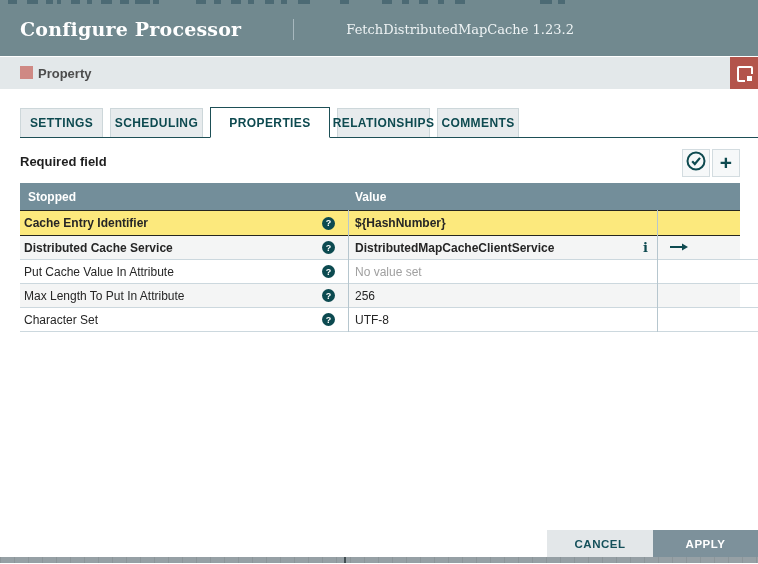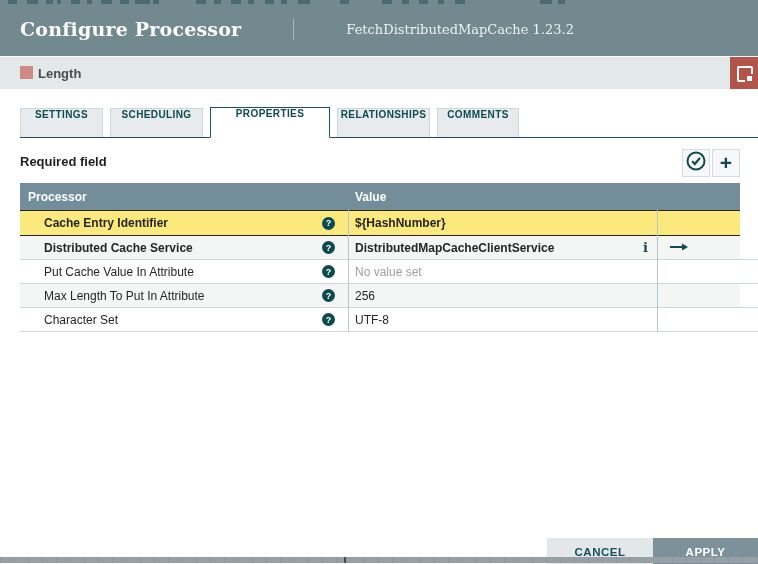--- a/index.html
+++ b/index.html
@@ -20,23 +20,23 @@
   .status-bar{position:absolute;left:0;top:57px;width:758px;height:32px;background:#e3e8ea;}
   .stopped-square{position:absolute;left:20px;top:9px;width:13px;height:13px;background:#cf8984;}
   .status-label{position:absolute;left:38px;top:0;height:32px;display:flex;align-items:center;
     font-weight:bold;font-size:13px;color:#4d4d4d;}
   .bulletin-button{position:absolute;right:0;top:57px;width:28px;height:32px;background:#b3544b;}
   .note-outline{position:absolute;left:7px;top:9px;width:12px;height:12px;border:2px solid #fff;border-radius:2px;}
   .note-corner{position:absolute;right:-3px;bottom:-3px;width:5px;height:5px;background:#fff;border:2px solid #b3544b;}
   
   .tabs-row{position:absolute;left:20px;top:107px;right:0;height:30px;display:flex;align-items:flex-end;
     border-bottom:1px solid #1d4f56;}
-  .tab{box-sizing:border-box;height:29px;margin-right:7px;display:flex;justify-content:center;
+  .tab{box-sizing:border-box;height:29px;margin-right:7px;display:flex;align-items:center;justify-content:center;
     background:#e7ebed;border:1px solid #cdd7da;border-bottom:none;
-    font-weight:bold;font-size:10px;letter-spacing:0.4px;color:#0e4a50;cursor:pointer;margin-top:36px;}
+    font-weight:bold;font-size:12px;letter-spacing:0.4px;color:#0e4a50;cursor:pointer;margin-top:36px;}
   .tab:nth-child(1){width:83px;}
   .tab:nth-child(2){width:93px;}
   .tab:nth-child(3){width:120px;}
   .tab:nth-child(4){width:93px;}
   .tab:nth-child(5){width:82px;}
   .tab.active{height:31px;background:#ffffff;border:1px solid #1d4f56;border-bottom:1px solid #ffffff;
     margin-bottom:-1px;z-index:2;}
   
   .required-label{position:absolute;left:20px;top:154px;font-weight:bold;font-size:13px;color:#1f1f1f;}
   .icon-button{position:absolute;top:149px;width:28px;height:28px;box-sizing:border-box;
@@ -49,35 +49,35 @@
   .t-head{width:720px;height:27px;background:#738e9a;display:flex;align-items:center;
     color:#ffffff;font-weight:bold;font-size:12px;}
   .th-prop{width:328px;box-sizing:border-box;padding-left:8px;}
   .th-val{padding-left:7px;}
   .prop-row{height:24px;box-sizing:border-box;border-bottom:1px solid #ccd8de;display:flex;align-items:center;
     font-size:12px;color:#262626;background-repeat:no-repeat;background-size:720px 100%;}
   .prop-row.alt{background-image:linear-gradient(#f4f5f5,#f4f5f5);}
   .prop-row.highlight{width:720px;height:26px;border:none;border-top:1px solid #262620;border-bottom:1px solid #262620;
     background:#fce97d;}
   .cell-prop{width:328px;box-sizing:border-box;display:flex;align-items:center;}
-  .prop-name{padding-left:24px;}
+  .prop-name{padding-left:4px;}
   .bold-row .prop-name,.bold-row .prop-value{font-weight:bold;}
   .help-icon{margin-left:auto;margin-right:13px;width:13px;height:13px;border-radius:50%;background:#0c4a50;
     color:#ffffff;font-size:9px;font-weight:bold;display:flex;align-items:center;justify-content:center;cursor:pointer;}
   .cell-val{width:309px;box-sizing:border-box;display:flex;align-items:center;padding-left:7px;}
   .prop-value.placeholder{color:#a0a0a0;font-weight:normal;}
   .info-icon{margin-left:auto;margin-right:9px;font-family:"DejaVu Serif", serif;font-weight:bold;
     font-size:13px;color:#0e4a50;cursor:pointer;}
   .cell-goto{width:83px;box-sizing:border-box;display:flex;align-items:center;padding-left:12px;}
   .vsep{position:absolute;top:27px;width:1px;height:122px;background:#b6c6ce;z-index:3;}
   .vsep1{left:328px;}
   .vsep2{left:637px;}
   
   .footer-btn{position:absolute;top:530px;height:27px;display:flex;align-items:center;justify-content:center;
-    font-weight:bold;font-size:11.5px;letter-spacing:0.5px;cursor:pointer;margin-top:8px;}
+    font-weight:bold;font-size:11.5px;letter-spacing:0.5px;cursor:pointer;}
   .cancel-btn{left:547px;width:106px;background:#e3e7e9;color:#14505a;}
   .apply-btn{left:653px;width:105px;background:#7d919b;color:#ffffff;}
   
   .canvas-strip{position:absolute;left:0;top:557px;width:758px;height:6px;background:#96a0a5;
     background-image:repeating-linear-gradient(to right, rgba(0,0,0,0.07) 0 1px, transparent 1px 14px);}
   .grid-mark{position:absolute;left:344px;top:557px;width:2px;height:6px;background:#414d52;}
 </style>
 </head>
 <body>
 
@@ -111,21 +111,21 @@
   </div>
   <div class="title-row">
     <span class="dialog-title">Configure Processor</span>
     <span class="title-divider"></span>
     <span class="dialog-subtitle">FetchDistributedMapCache 1.23.2</span>
   </div>
 </div>
 
 <div class="status-bar">
   <span class="stopped-square"></span>
-  <span class="status-label">Length</span>
+  <span class="status-label">Property</span>
 </div>
 <div class="bulletin-button">
   <span class="note-outline">
     <span class="note-corner"></span>
   </span>
 </div>
 
 <div class="tabs-row">
   <div class="tab">
       <span>SETTINGS</span>
@@ -152,21 +152,21 @@
       <path d="M7.2 11.3 L9.8 14 L15 7.9" fill="none" stroke="#0e4a50" stroke-width="2.2"></path>
     </svg>
   </span>
 </div>
 <div class="icon-button add-button">
   <span class="plus-glyph">+</span>
 </div>
 
 <div class="prop-table">
   <div class="t-head">
-    <div class="th-prop">Processor</div>
+    <div class="th-prop">Stopped</div>
     <div class="th-val">Value</div>
   </div>
 
   <div class="prop-row highlight bold-row">
     <div class="cell-prop">
       <span class="prop-name">Cache Entry Identifier</span>
       <span class="help-icon">?</span>
     </div>
     <div class="cell-val">
       <span class="prop-value">${HashNumber}</span>

